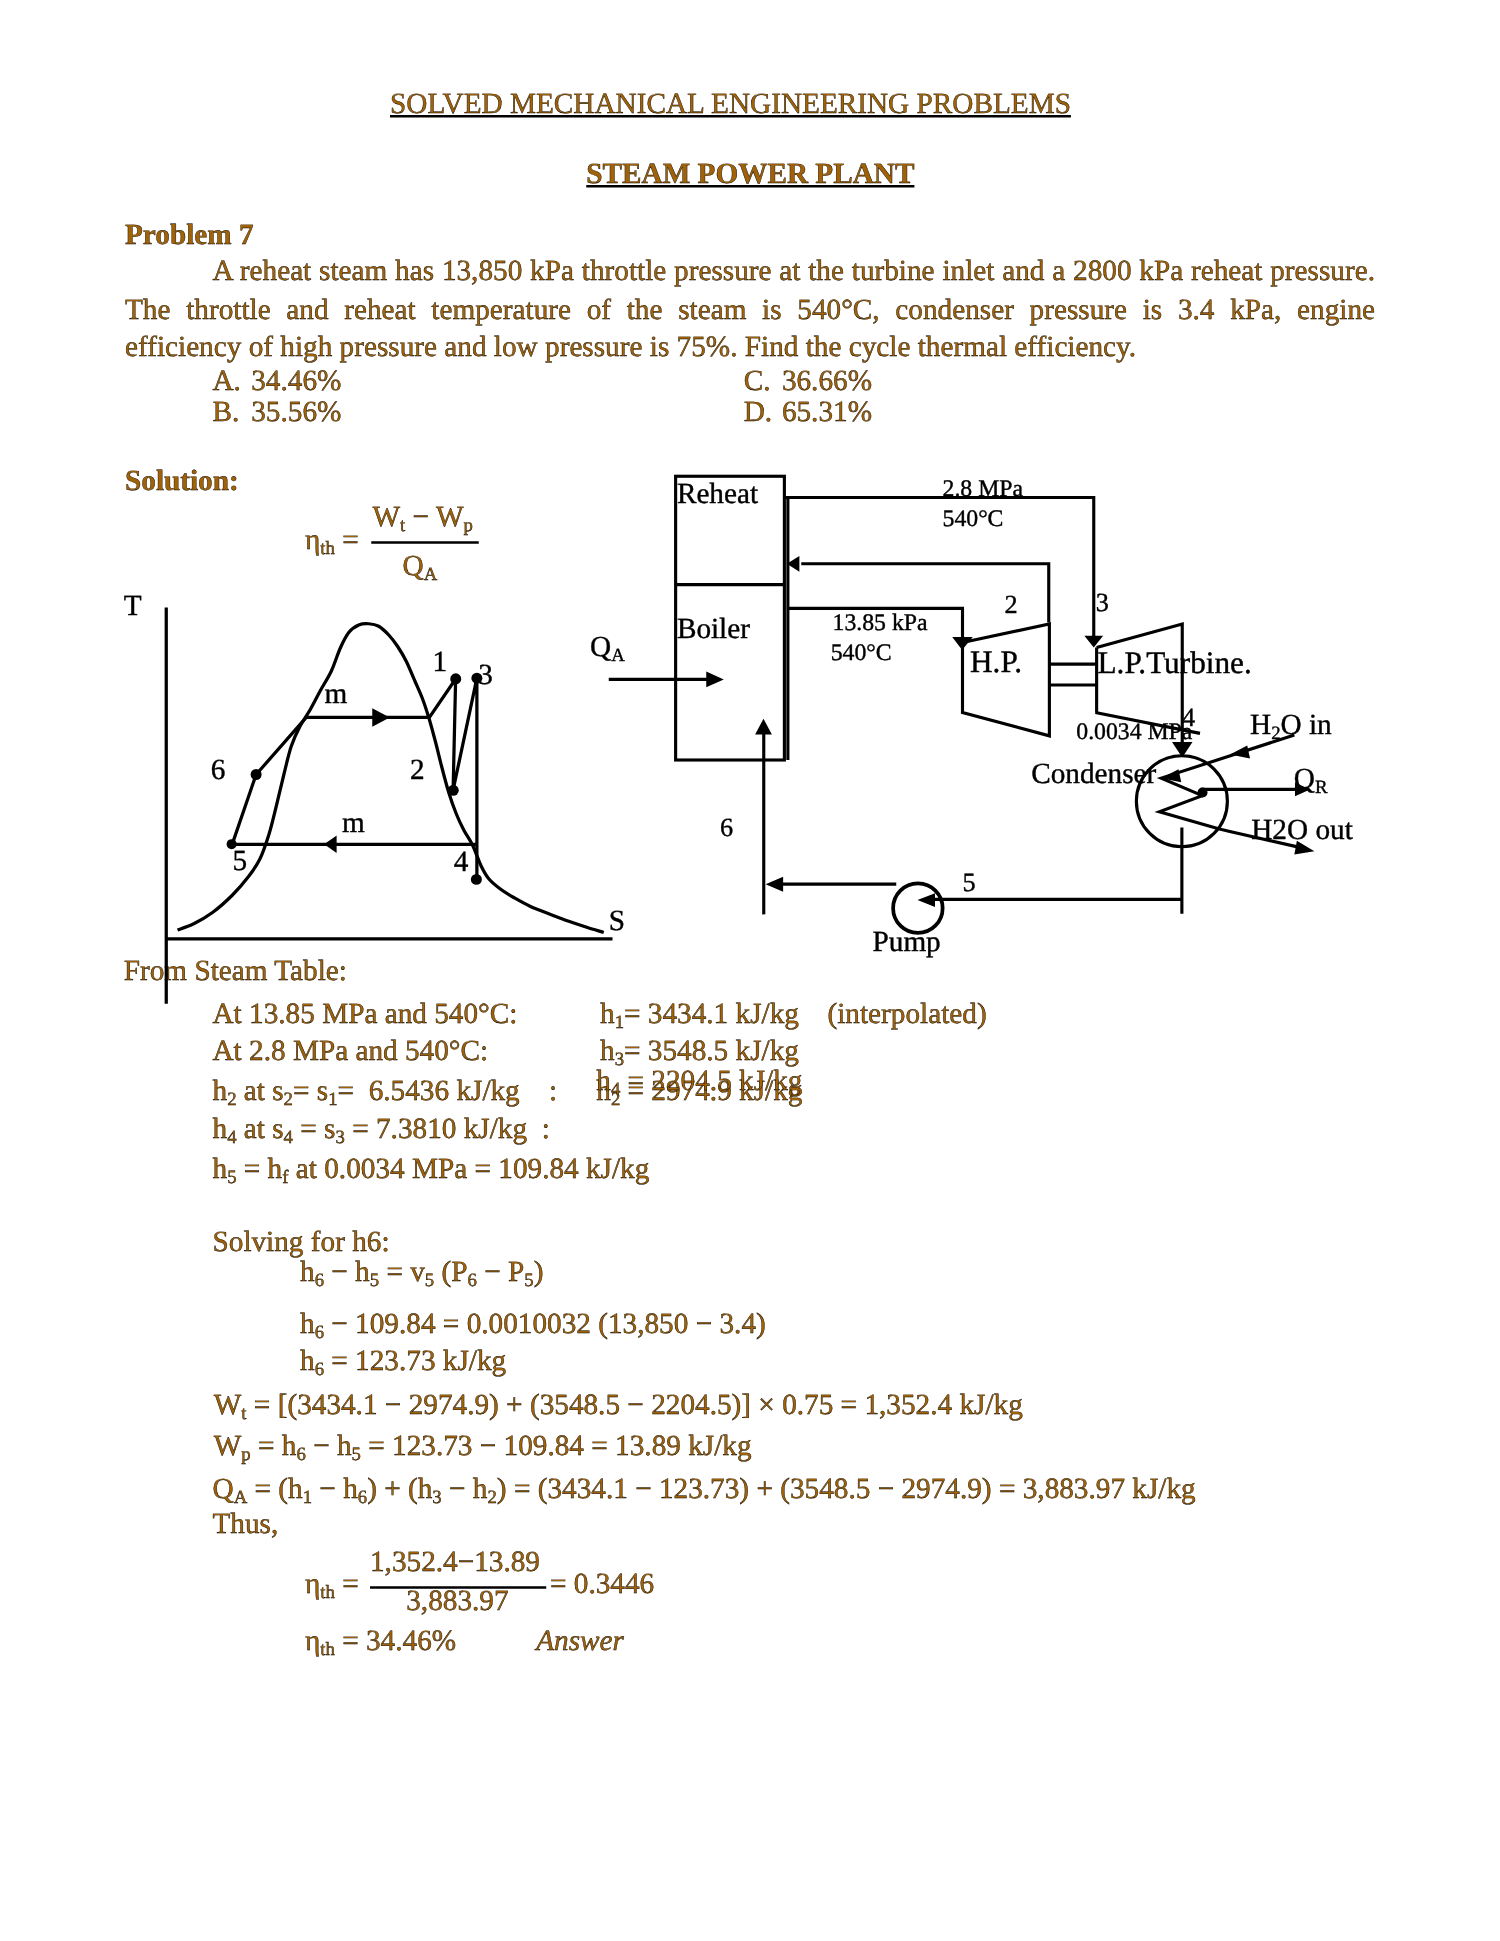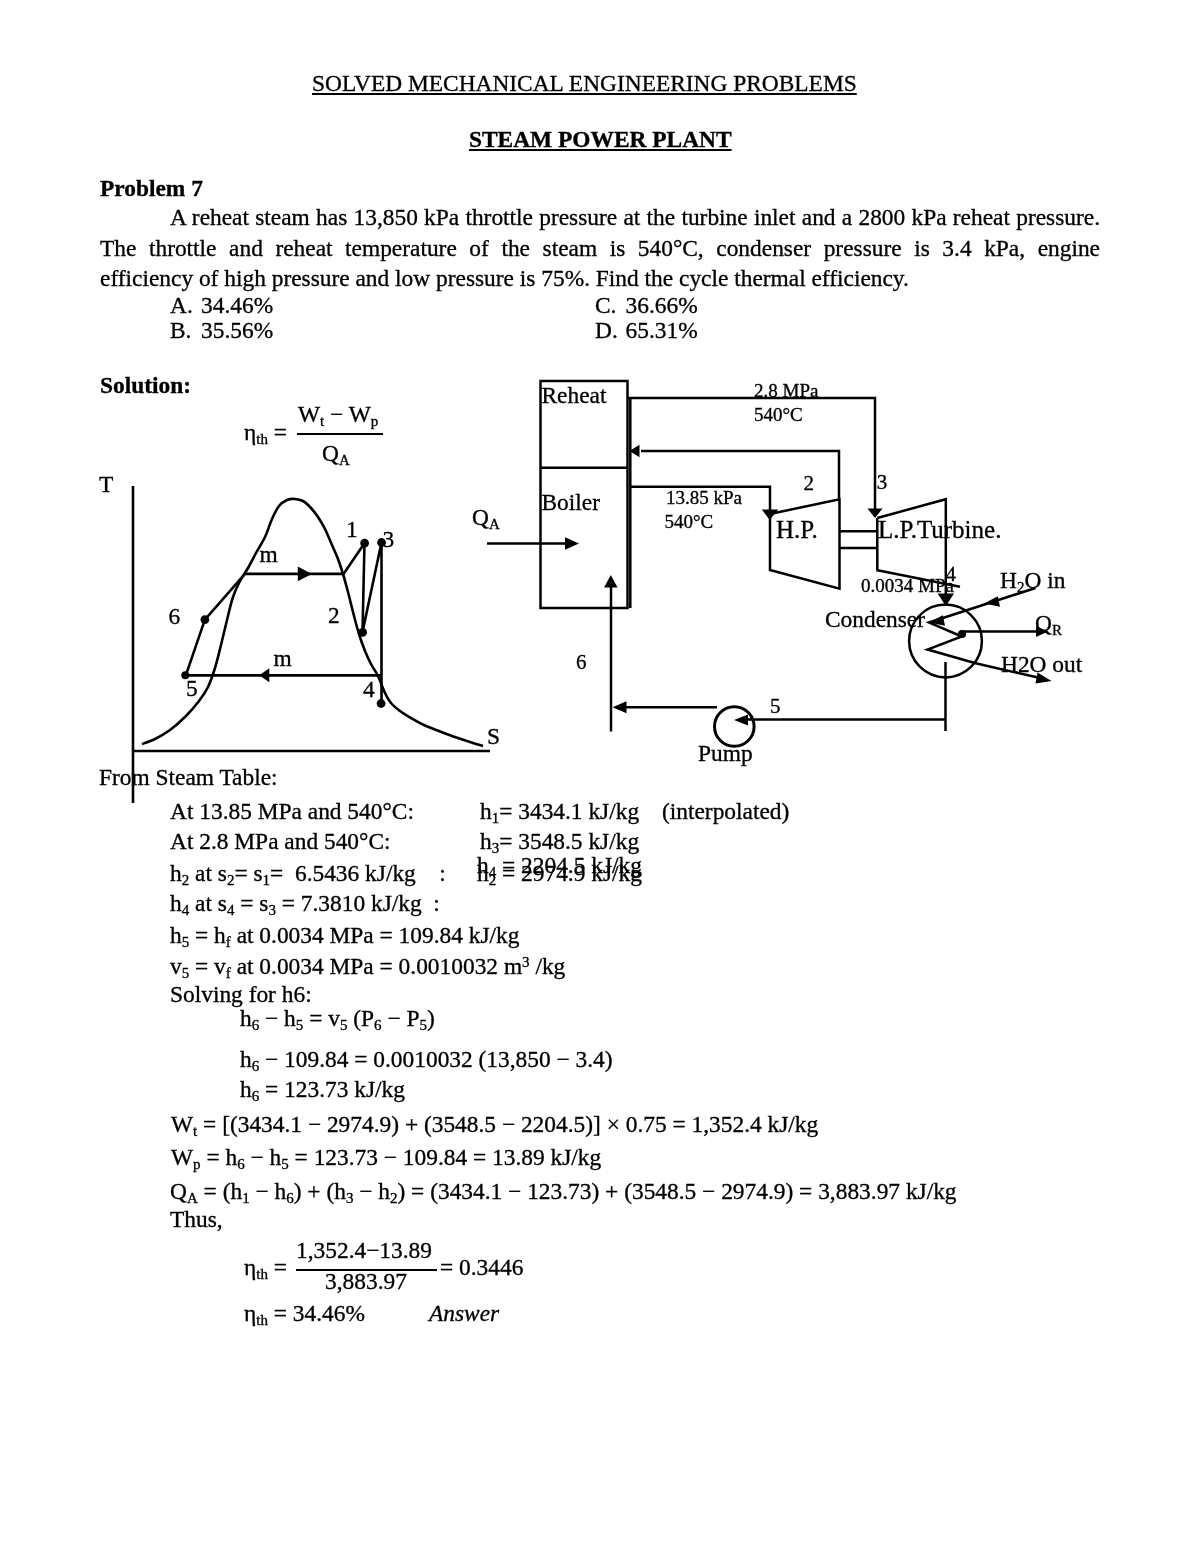--- a/index.html
+++ b/index.html
@@ -1,17 +1,17 @@
 <!DOCTYPE html>
 <html><head>
 <meta charset="utf-8">
 <style>
   html,body{margin:0;padding:0;background:#fff;}
   #page{position:relative;width:1200px;height:1553px;background:#fff;overflow:hidden;
-        font-family:"Liberation Serif",serif;font-size:23.4px;color:#000000;text-decoration:underline;
+        font-family:"Liberation Serif",serif;font-size:23.4px;color:#a16207;text-decoration:underline;
         -webkit-text-stroke:0.32px #000;}
   .t{position:absolute;line-height:1;white-space:pre;}
   .j{position:absolute;line-height:1;width:1000px;text-align:justify;text-align-last:justify;white-space:normal;}
   .b{font-weight:bold;}
   .u{text-decoration:underline;}
   .sb{font-size:15px;vertical-align:-4px;letter-spacing:0;}
   .sp{font-size:15px;vertical-align:7px;}
   svg{position:absolute;left:0;top:0;}
   svg text{font-family:"Liberation Serif",serif;font-size:23.4px;fill:#000;stroke:#000;stroke-width:0.32;}
 </style>
@@ -46,21 +46,20 @@
   <div class="t" style="left:170px;top:800.4px;">At 13.85 MPa and 540°C:</div>
   <div class="t" style="left:480px;top:800.4px;">h<span class="sb">1</span>= 3434.1 kJ/kg</div>
   <div class="t" style="left:662px;top:800.4px;">(interpolated)</div>
   <div class="t" style="left:170px;top:829.9px;">At 2.8 MPa and 540°C:</div>
   <div class="t" style="left:480px;top:829.9px;">h<span class="sb">3</span>= 3548.5 kJ/kg</div>
   <div class="t" style="left:170px;top:862.4px;">h<span class="sb">2</span> at s<span class="sb">2</span>= s<span class="sb">1</span>=  6.5436 kJ/kg&nbsp;&nbsp;&nbsp; :</div>
   <div class="t" style="left:477px;top:862.4px;">h<span class="sb">2</span> = 2974.9 kJ/kg</div>
   <div class="t" style="left:170px;top:892.4px;">h<span class="sb">4</span> at s<span class="sb">4</span> = s<span class="sb">3</span> = 7.3810 kJ/kg&nbsp; :</div>
   <div class="t" style="left:477px;top:854px;">h<span class="sb">4</span> = 2204.5 kJ/kg</div>
   <div class="t" style="left:170px;top:924.4px;text-align:center;">h<span class="sb">5</span> = h<span class="sb">f</span> at 0.0034 MPa = 109.84 kJ/kg</div>
-  <div class="t" style="left:170px;top:955.4px;">v<span class="sb">5</span> = v<span class="sb">f</span> at 0.0034 MPa = 0.0010032 m<span class="sp">3</span> /kg</div>
   <div class="t" style="left:170px;top:982.9px;">Solving for h6:</div>
   <div class="t" style="left:240px;top:1007px;">h<span class="sb">6</span> − h<span class="sb">5</span> = v<span class="sb">5</span> (P<span class="sb">6</span> − P<span class="sb">5</span>)</div>
   <div class="t" style="left:240px;top:1047.9px;">h<span class="sb">6</span> − 109.84 = 0.0010032 (13,850 − 3.4)</div>
   <div class="t" style="left:240px;top:1077.9px;">h<span class="sb">6</span> = 123.73 kJ/kg</div>
   <div class="t" style="left:171px;top:1113.4px;">W<span class="sb">t</span> = [(3434.1 − 2974.9) + (3548.5 − 2204.5)] × 0.75 = 1,352.4 kJ/kg</div>
   <div class="t" style="left:171px;top:1145.9px;">W<span class="sb">p</span> = h<span class="sb">6</span> − h<span class="sb">5</span> = 123.73 − 109.84 = 13.89 kJ/kg</div>
   <div class="t" style="left:170px;top:1180.4px;">Q<span class="sb">A</span> = (h<span class="sb">1</span> − h<span class="sb">6</span>) + (h<span class="sb">3</span> − h<span class="sb">2</span>) = (3434.1 − 123.73) + (3548.5 − 2974.9) = 3,883.97 kJ/kg</div>
   <div class="t" style="left:170px;top:1208.4px;">Thus,</div>
 
   <div class="t" style="left:244px;top:1256.4px;">η<span class="sb">th</span> =</div>

